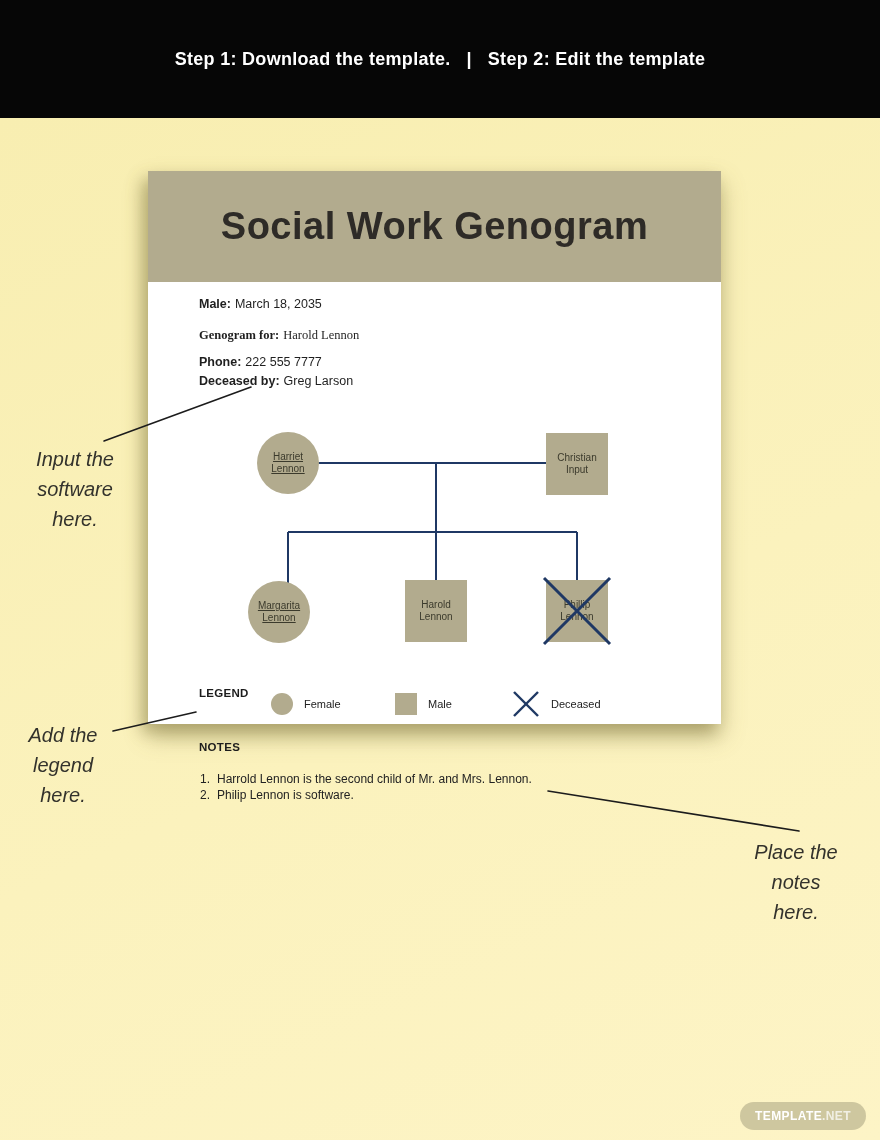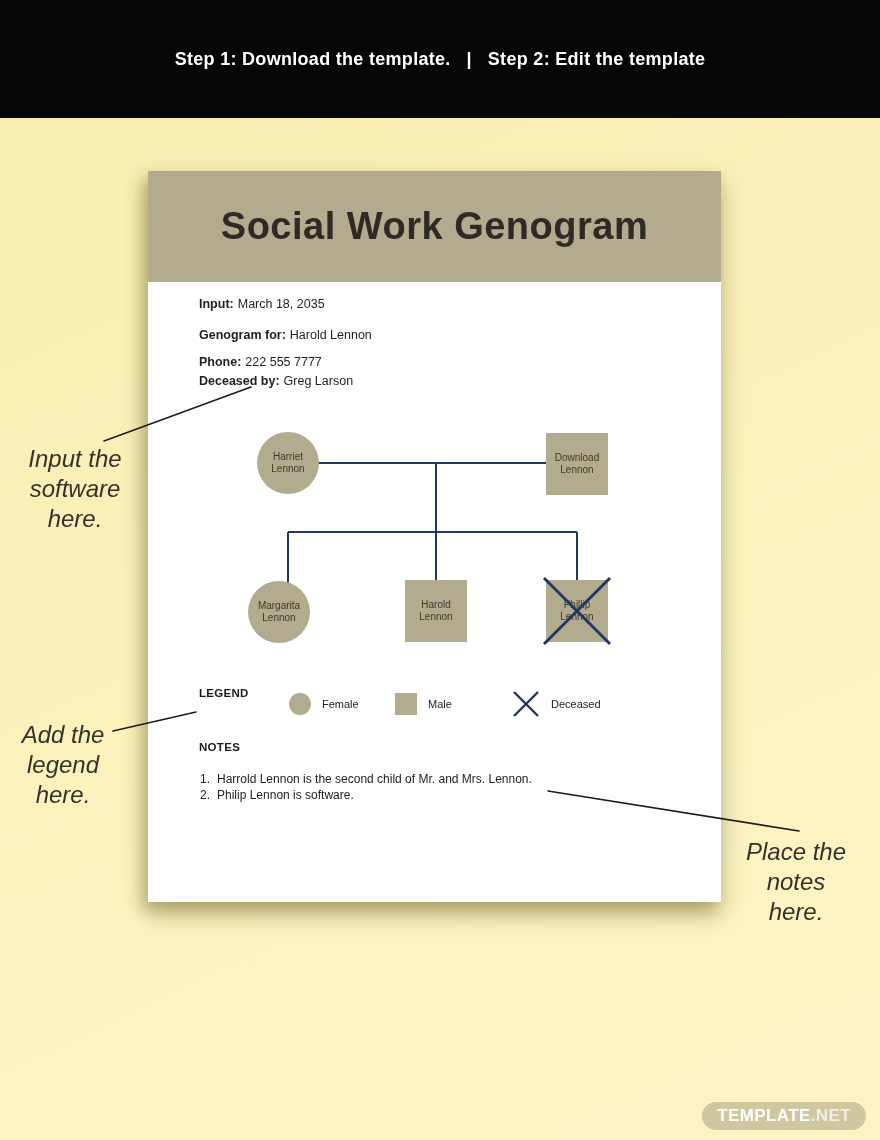--- a/index.html
+++ b/index.html
@@ -20,92 +20,92 @@
   }
 
   
   .workspace {
     position:absolute; top:118px; left:0; width:880px; height:1022px;
     background:linear-gradient(155deg,#f8eeb1 0%, #fbf2bd 55%, #fdf4c6 100%);
   }
 
   
   .page {
-    position:absolute; left:148px; top:53px; width:573px; height:731px;
+    position:absolute; left:148px; top:53px; width:573px; height:553px;
     background:#ffffff;
     box-shadow:-6px 8px 14px rgba(125,115,60,.38), 0 12px 22px rgba(125,115,60,.42);
   }
   .page-header {
     position:absolute; top:0; left:0; right:0; height:111px; background:#b2ab8e;
     display:flex; align-items:center; justify-content:center;
   }
   .page-title {
     margin:0; font-size:38px; font-weight:bold; color:#2e2b27; letter-spacing:.5px;
   }
 
   
   .info-row { position:absolute; left:51px; font-size:12.5px; color:#1f1f1f; line-height:15px; }
   .info-row b { margin-right:4px; }
   .row-date     { top:126px; }
-  .row-for      { top:157px; }
+  .row-for      { top:157px;font-family:Liberation Serif, serif; }
   .row-phone    { top:184px; }
   .row-prepared { top:203px; }
 
   
   .connectors { position:absolute; left:0; top:0; z-index:1; }
   .node {
     position:absolute; width:62px; height:62px; background:#b2ab8e; z-index:2;
     display:flex; align-items:center; justify-content:center; text-align:center;
     font-size:10px; line-height:12px; color:#3b3a2c;
   }
-  .node.circle { border-radius:50%; }
+  .node.circle { border-radius:50%;text-decoration:underline; }
   .node-harriet   { left:109px; top:261px; }
   .node-christian { left:398px; top:262px; }
   .node-margarita { left:100px; top:410px; }
   .node-harold    { left:257px; top:409px; }
   .node-phillip   { left:398px; top:409px; }
   .deceased-x { position:absolute; left:-3px; top:-3px; z-index:3; overflow:visible; }
 
   
   .legend-heading, .notes-heading {
     position:absolute; left:51px; font-size:11.5px; font-weight:bold;
     color:#1c1c1c; letter-spacing:.3px;
   }
   .legend-heading { top:516px; }
   .legend-item { position:absolute; display:flex; align-items:center; font-size:11px; color:#222; }
-  .legend-female   { left:141px; top:522px; }
+  .legend-female   { left:123px; top:522px; }
   .legend-male     { left:247px; top:522px; }
   .legend-deceased { left:364px; top:519px; }
   .legend-item .sym { margin-right:11px; flex:0 0 auto; display:block; }
   .sym-square { width:22px; height:22px; background:#b2ab8e; }
 
   
   .notes-heading { top:570px; }
   .note-row { position:absolute; left:52px; font-size:12px; color:#222; display:flex; line-height:14px; }
   .note-1 { top:601px; }
   .note-2 { top:617px; }
   .note-num { width:17px; flex:0 0 auto; }
 
   
   .annotation {
-    position:absolute; font-size:24px; font-style:italic; color:#33322c;
+    position:absolute; font-size:20px; font-style:italic; color:#33322c;
     text-align:center; line-height:30px; z-index:4;
   }
   .annotation-input { left:15px;  top:326px; width:120px; }
   .annotation-add   { left:8px;   top:602px; width:110px; }
   .annotation-place { left:741px; top:719px; width:110px; }
 
   .pointer-overlay { position:absolute; left:0; top:0; z-index:5; pointer-events:none; }
 
   
   .badge {
     position:absolute; right:14px; bottom:10px; height:28px; padding:0 15px;
     border-radius:14px; background:rgba(178,171,135,.62);
     display:flex; align-items:center; z-index:6;
-    font-size:17px; font-weight:bold; color:#ffffff; letter-spacing:.4px;
+    font-size:12px; font-weight:bold; color:#ffffff; letter-spacing:.4px;
   }
   .badge .light { opacity:.72; }
 </style>
 </head>
 <body>
 
 <div class="canvas">
 
   <header class="banner">
     <div class="banner-line">Step 1: Download the template.   |   Step 2: Edit the template</div>
@@ -113,21 +113,21 @@
 
   <div class="workspace">
 
     <div class="page">
 
       <div class="page-header">
         <h1 class="page-title">Social Work Genogram</h1>
       </div>
 
       <div class="info-row row-date">
-        <b>Input:</b><span>March 18, 2035</span>
+        <b>Male:</b><span>March 18, 2035</span>
       </div>
       <div class="info-row row-for">
         <b>Genogram for:</b><span>Harold Lennon</span>
       </div>
       <div class="info-row row-phone">
         <b>Phone:</b><span>222 555 7777</span>
       </div>
       <div class="info-row row-prepared">
         <b>Deceased by:</b><span>Greg Larson</span>
       </div>
@@ -140,21 +140,21 @@
           <line x1="140" y1="361" x2="140" y2="441"></line>
           <line x1="288" y1="361" x2="288" y2="440"></line>
           <line x1="429" y1="361" x2="429" y2="440"></line>
         </g>
       </svg>
 
       <div class="node circle node-harriet">
         <span>Harriet Lennon</span>
       </div>
       <div class="node node-christian">
-        <span>Download Lennon</span>
+        <span>Christian Input</span>
       </div>
       <div class="node circle node-margarita">
         <span>Margarita Lennon</span>
       </div>
       <div class="node node-harold">
         <span>Harold Lennon</span>
       </div>
       <div class="node node-phillip">
         <span>Phillip Lennon</span>
         <svg class="deceased-x" width="68" height="68" viewBox="0 0 68 68">

